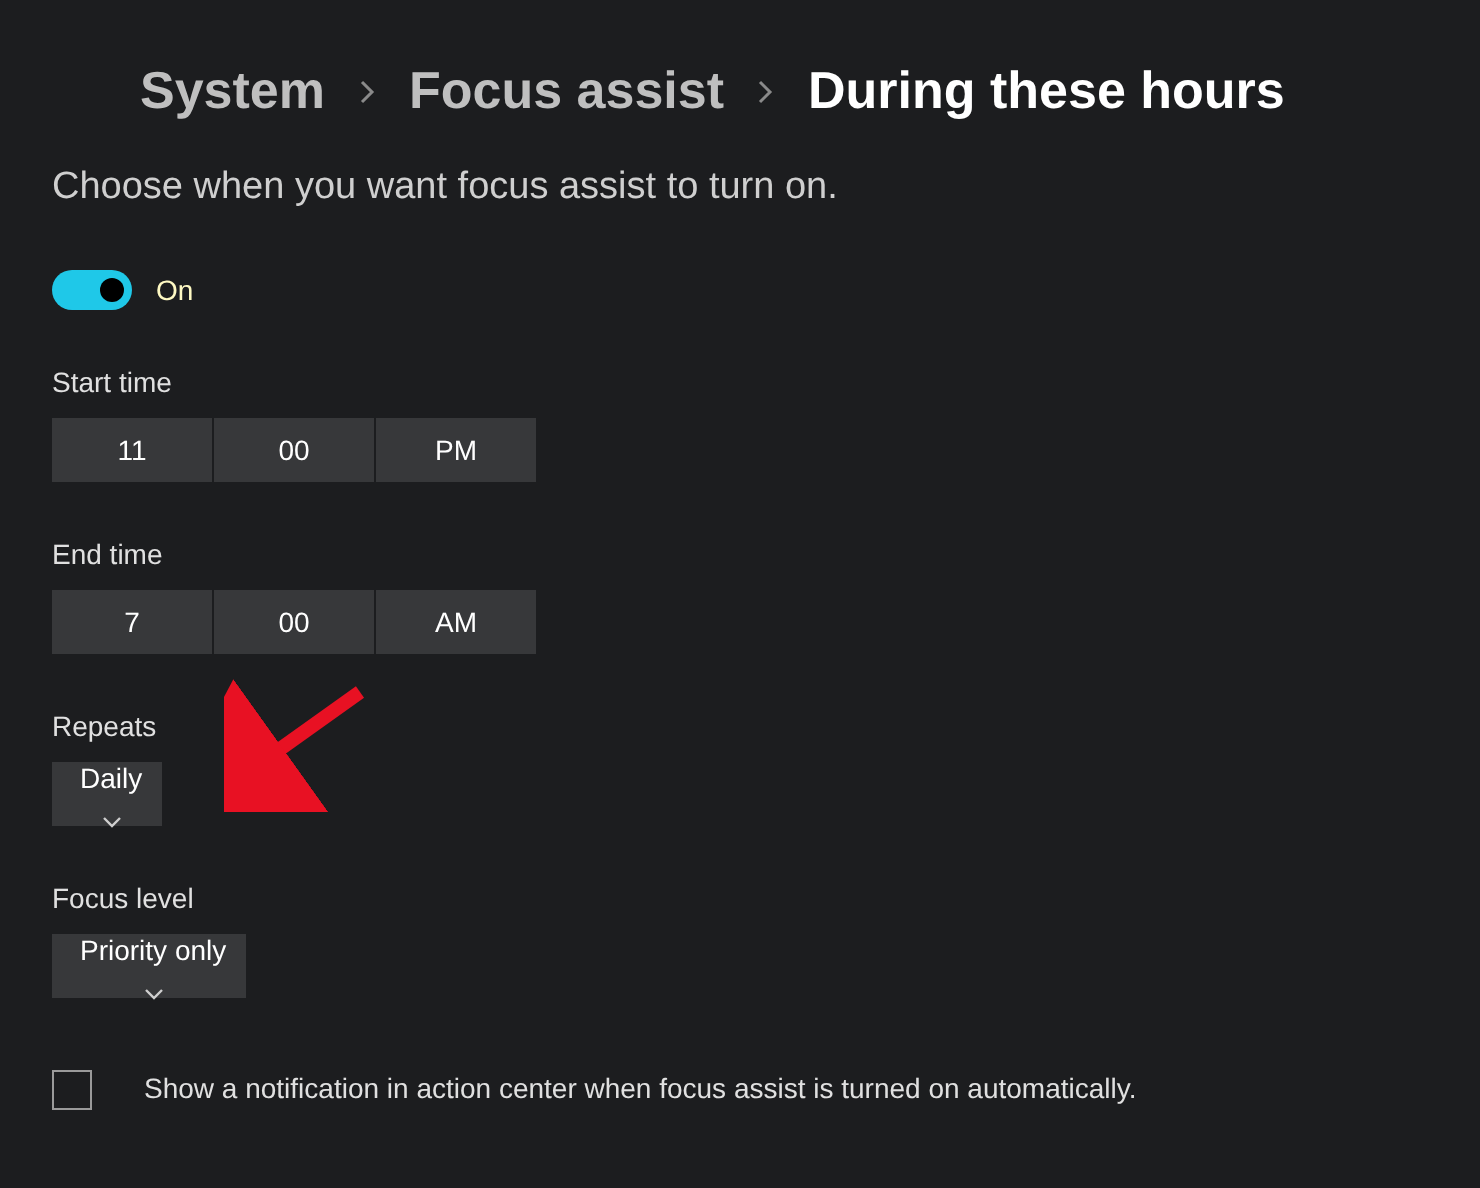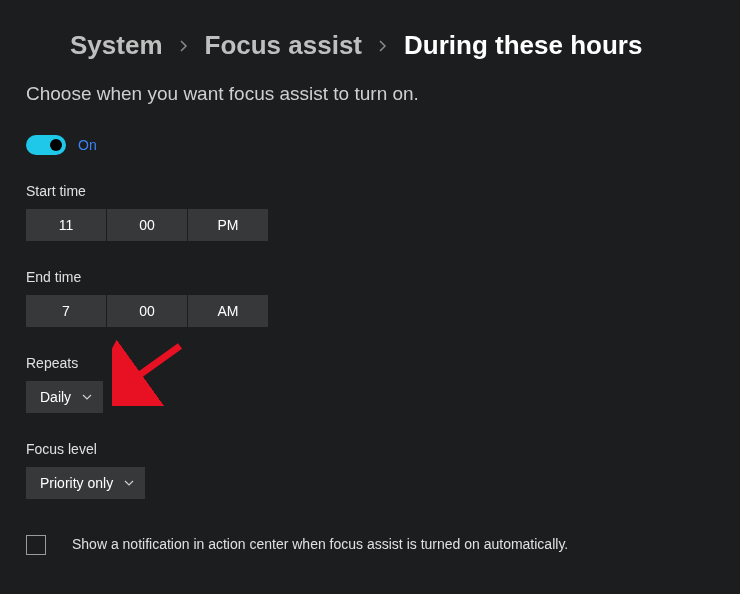--- a/index.html
+++ b/index.html
@@ -62,21 +62,21 @@
     .toggle-thumb {
       width: 12px;
       height: 12px;
       background: #000000;
       border-radius: 50%;
       position: absolute;
       top: 4px;
       right: 4px;
     }
     .toggle-label {
-      color: #3b82f6;
+      color: #fef9c3;
     }
     .section-label {
       color: #e0e0e0;
       font-size: 14px;
       margin-bottom: 10px;
     }
     .time-group {
       display: flex;
       gap: 1px;
       margin-bottom: 28px;
@@ -96,20 +96,21 @@
       height: 32px;
       background: #37383a;
       display: inline-flex;
       align-items: center;
       gap: 10px;
       padding: 0 10px 0 14px;
       color: #ffffff;
       font-size: 14px;
       cursor: pointer;
       margin-bottom: 28px;
+      flex-direction: column;
     }
     .chevron {
       display: inline-flex;
     }
     .checkbox-row {
       display: flex;
       align-items: flex-start;
       gap: 26px;
       margin-top: 8px;
     }

